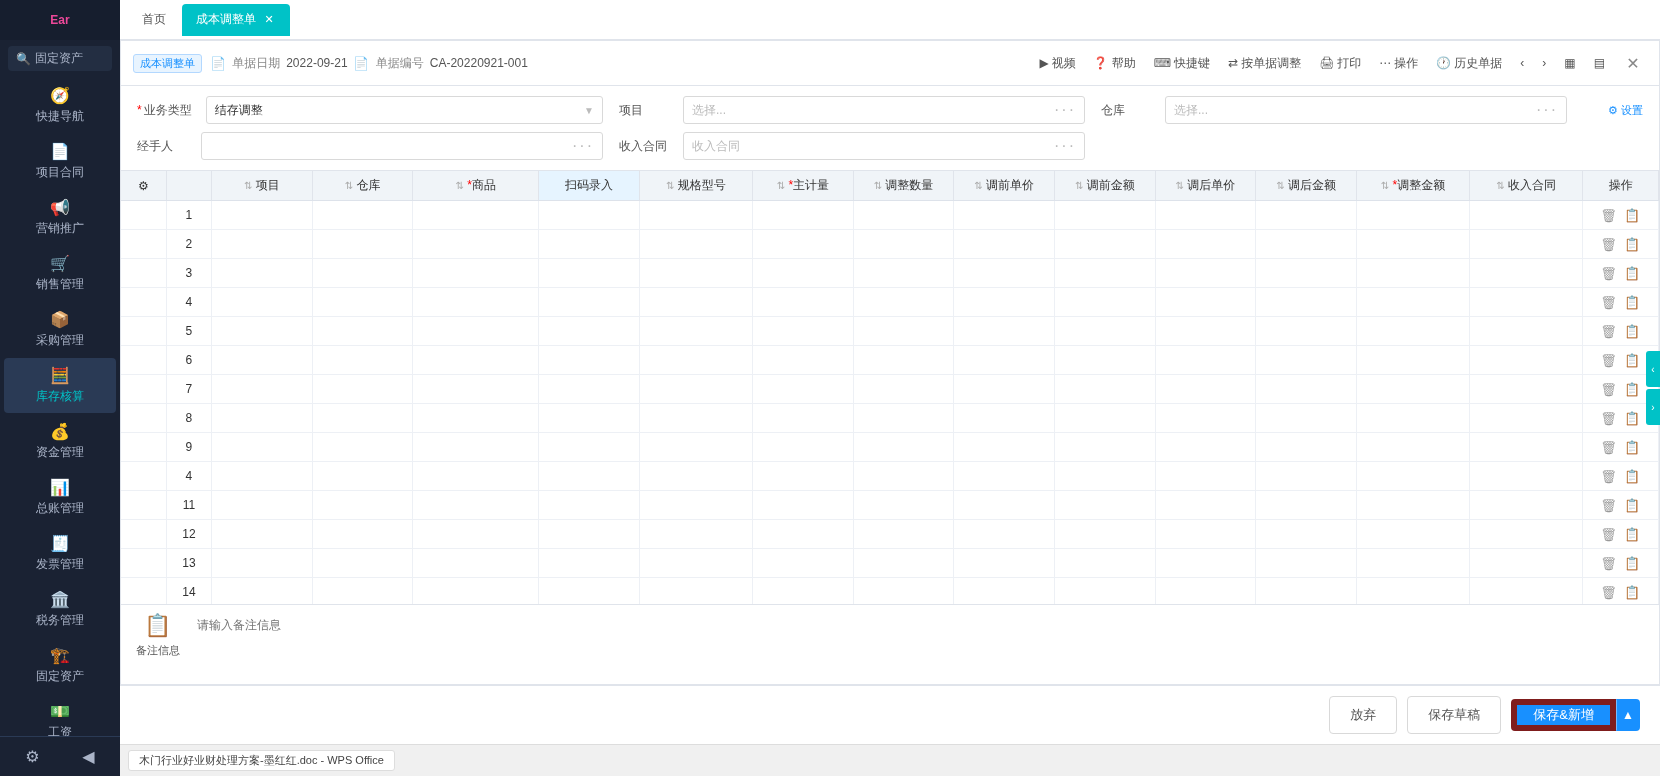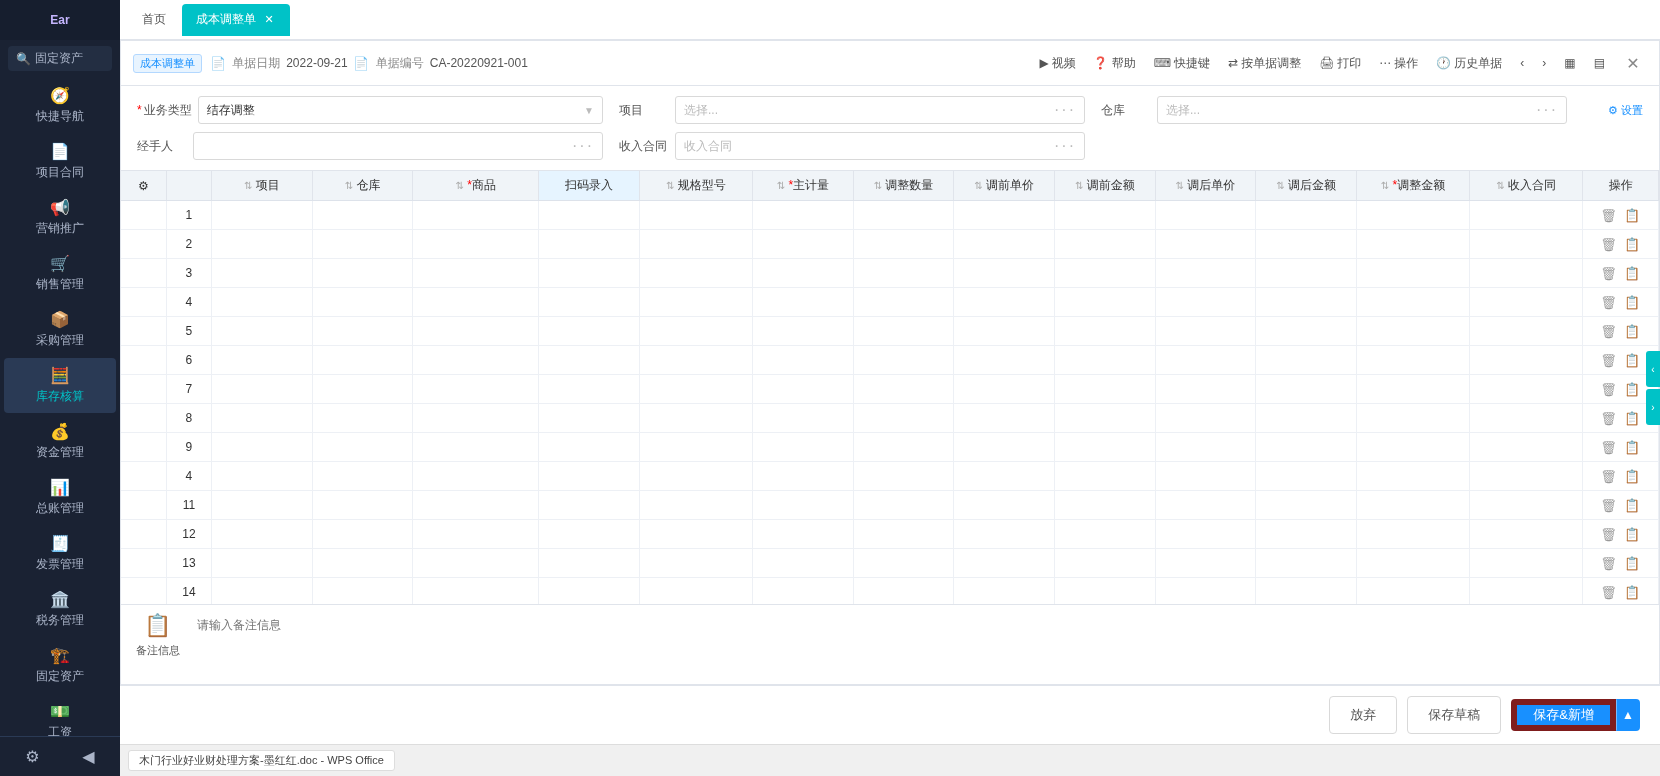--- a/index.html
+++ b/index.html
@@ -14,21 +14,21 @@
       display: flex;
       flex-direction: column;
       height: 776px;
     }
     .sidebar-logo {
       height: 40px;
       display: flex;
       align-items: center;
       justify-content: center;
       background: #161e2e;
-      color: #c4b5fd;
+      color: #ec4899;
       font-size: 13px;
       font-weight: bold;
       gap: 6px;
     }
     .sidebar-search {
       background: #232e42;
       margin: 6px 8px;
       border-radius: 4px;
       display: flex;
       align-items: center;
@@ -211,20 +211,21 @@
       height: 28px;
       border: 1px solid #d9d9d9;
       border-radius: 3px;
       padding: 0 8px;
       display: flex;
       align-items: center;
       justify-content: space-between;
       background: #fff;
       cursor: pointer;
       color: #333;
+      margin-left: 8px;
     }
     .field-input .dots { color: #bbb; font-size: 16px; letter-spacing: 2px; }
     .field-input .arrow { color: #bbb; font-size: 10px; }
     .field-input .value { color: #333; }
 
     
     .table-container {
       flex: 1;
       overflow: auto;
       position: relative;

